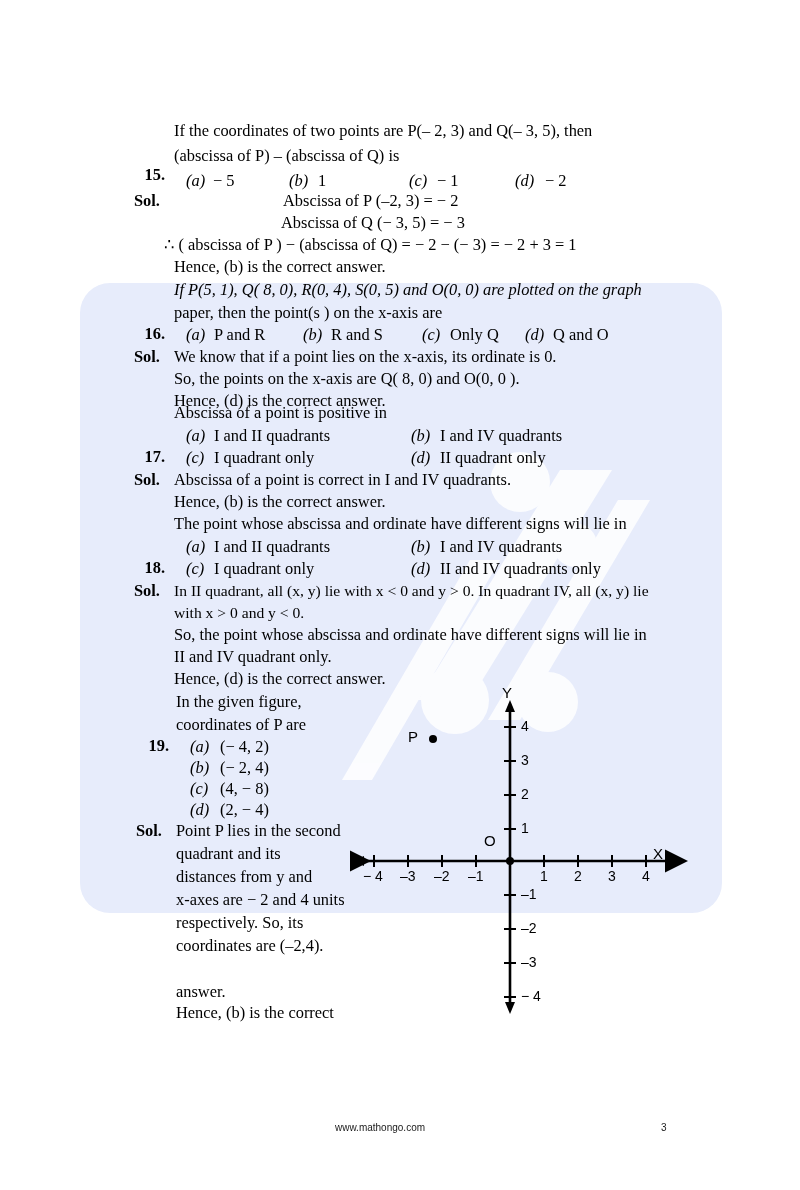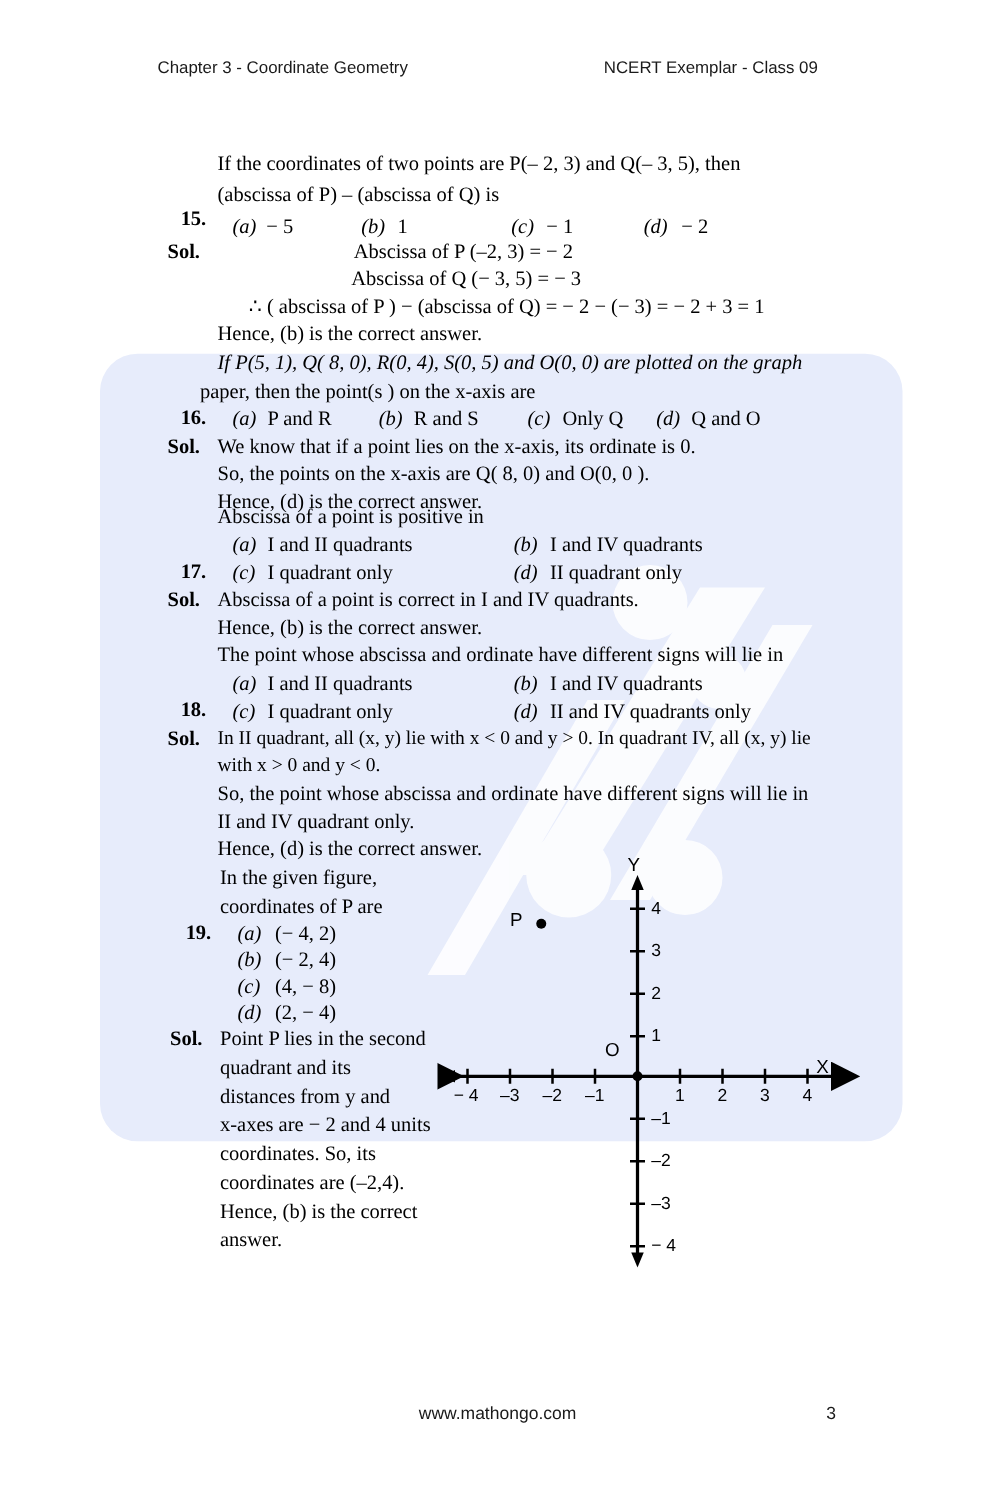--- a/index.html
+++ b/index.html
@@ -32,21 +32,21 @@
     font-family:"Liberation Sans", sans-serif;
     font-size:13.5px;color:#1a1a1a;z-index:5;
   }
   .hdr-left{position:absolute;left:126px;top:0;white-space:nowrap;}
   .hdr-right{position:absolute;left:483px;top:0;white-space:nowrap;}
 
   
   .ftr{
     position:absolute;top:1122px;left:0;width:800px;height:22px;
     font-family:"Liberation Sans", sans-serif;
-    font-size:14px;color:#1a1a1a;z-index:5;
+    font-size:10px;color:#1a1a1a;z-index:5;
   }
   .ftr-url{position:absolute;left:335px;top:0;}
   .ftr-page{position:absolute;left:661px;top:0;}
 
   
   .content{
     position:absolute;left:0;top:0;width:800px;z-index:4;
     font-size:16.4px;line-height:25.3px;
   }
   .qblock{position:relative;}
@@ -79,52 +79,48 @@
       <circle cx="520" cy="482" r="30"></circle>
       <circle cx="575" cy="545" r="22"></circle>
       <circle cx="455" cy="700" r="34"></circle>
       <circle cx="548" cy="702" r="30"></circle>
       <polygon points="560,470 612,470 470,700 418,700"></polygon>
       <polygon points="618,500 650,500 520,720 488,720"></polygon>
       <polygon points="470,560 500,560 372,780 342,780"></polygon>
     </g>
   </svg>
 
-  <div class="hdr">
-    <span class="hdr-left">Chapter 3 - Coordinate Geometry</span>
-    <span class="hdr-right">NCERT Exemplar - Class 09</span>
-  </div>
 
   <div class="content">
 
     <div class="qblock">
       <span class="num ln" style="top:118px;">15.</span>
       <span class="ln" style="left:174px;top:118px;">If the coordinates of two points are P(– 2, 3) and Q(– 3, 5), then</span>
       <span class="ln" style="left:174px;top:143px;">(abscissa of P) – (abscissa of Q) is</span>
 
       <span class="ln opt-lbl" style="left:186px;top:168px;">(a)</span>
       <span class="ln" style="left:213px;top:168px;">− 5</span>
       <span class="ln opt-lbl" style="left:289px;top:168px;">(b)</span>
       <span class="ln" style="left:318px;top:168px;">1</span>
       <span class="ln opt-lbl" style="left:409px;top:168px;">(c)</span>
       <span class="ln" style="left:437px;top:168px;">− 1</span>
       <span class="ln opt-lbl" style="left:515px;top:168px;">(d)</span>
       <span class="ln" style="left:545px;top:168px;">− 2</span>
 
       <span class="sol ln" style="top:188px;">Sol.</span>
       <span class="ln" style="left:283px;top:188px;">Abscissa of P (–2, 3) = − 2</span>
       <span class="ln" style="left:281px;top:210px;">Abscissa of Q (− 3, 5) = − 3</span>
-      <span class="ln" style="left:199px;top:232px;">∴ ( abscissa of P ) − (abscissa of Q) = − 2 − (− 3) = − 2 + 3 = 1</span>
+      <span class="ln" style="left:164px;top:232px;">∴ ( abscissa of P ) − (abscissa of Q) = − 2 − (− 3) = − 2 + 3 = 1</span>
       <span class="ln" style="left:174px;top:254px;">Hence, (b) is the correct answer.</span>
     </div>
 
     <div class="qblock">
       <span class="num ln" style="top:277px;">16.</span>
       <span class="ln" style="left:174px;top:277px;font-style:italic;">If  P(5, 1), Q( 8, 0), R(0, 4), S(0, 5) and O(0, 0) are plotted on the graph</span>
-      <span class="ln" style="left:160px;top:300px;">paper, then the point(s ) on the x-axis are</span>
+      <span class="ln" style="left:174px;top:300px;">paper, then the point(s ) on the x-axis are</span>
 
       <span class="ln opt-lbl" style="left:186px;top:322px;">(a)</span>
       <span class="ln" style="left:214px;top:322px;">P and R</span>
       <span class="ln opt-lbl" style="left:303px;top:322px;">(b)</span>
       <span class="ln" style="left:331px;top:322px;">R and S</span>
       <span class="ln opt-lbl" style="left:422px;top:322px;">(c)</span>
       <span class="ln" style="left:450px;top:322px;">Only Q</span>
       <span class="ln opt-lbl" style="left:525px;top:322px;">(d)</span>
       <span class="ln" style="left:553px;top:322px;">Q and O</span>
 
@@ -185,23 +181,23 @@
       <span class="ln opt-lbl" style="left:190px;top:776px;">(c)</span>
       <span class="ln" style="left:220px;top:776px;">(4, − 8)</span>
       <span class="ln opt-lbl" style="left:190px;top:797px;">(d)</span>
       <span class="ln" style="left:220px;top:797px;">(2, − 4)</span>
 
       <span class="sol ln" style="left:136px;top:818px;">Sol.</span>
       <span class="ln" style="left:176px;top:818px;">Point P lies in the second</span>
       <span class="ln" style="left:176px;top:841px;">quadrant    and    its</span>
       <span class="ln" style="left:176px;top:864px;">distances  from  y  and</span>
       <span class="ln" style="left:176px;top:887px;">x-axes are − 2 and 4 units</span>
-      <span class="ln" style="left:176px;top:910px;">coordinates.  So,  its</span>
+      <span class="ln" style="left:176px;top:910px;">respectively.  So,  its</span>
       <span class="ln" style="left:176px;top:933px;">coordinates are (–2,4).</span>
-      <span class="ln" style="left:176px;top:956px;">Hence, (b) is the correct</span>
+      <span class="ln" style="left:176px;top:1000px;">Hence, (b) is the correct</span>
       <span class="ln" style="left:176px;top:979px;">answer.</span>
     </div>
 
   </div>
 
   <div class="figure">
     <svg width="350" height="345" viewBox="0 0 350 345">
       <defs>
         <marker id="arr" markerWidth="9" markerHeight="9" refX="7" refY="4.5" orient="auto">
           <path d="M0,0 L9,4.5 L0,9 z" fill="#000"></path>

